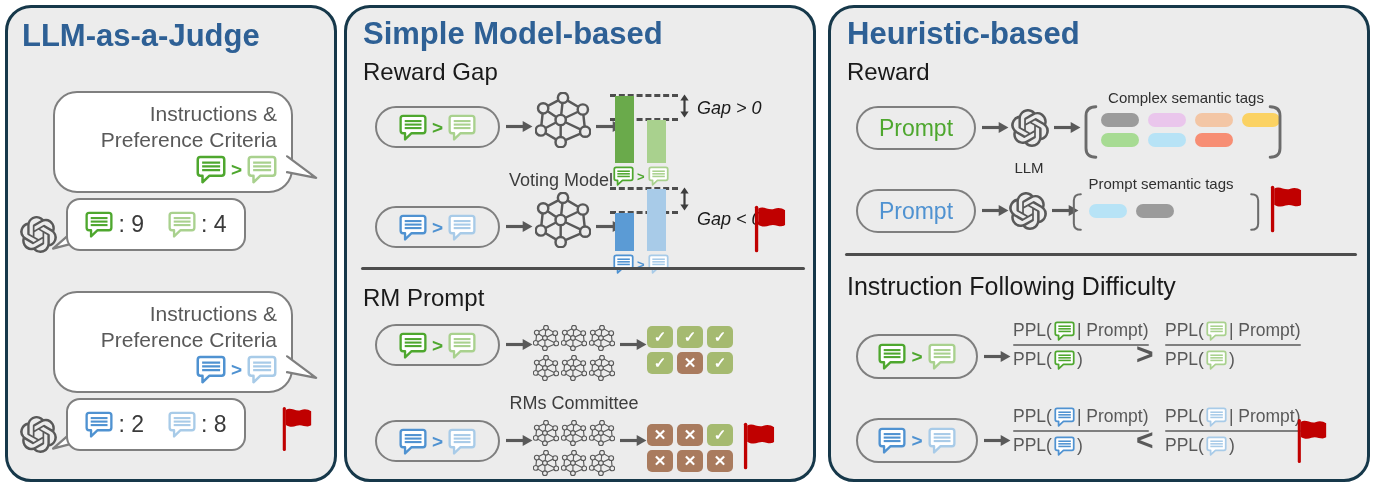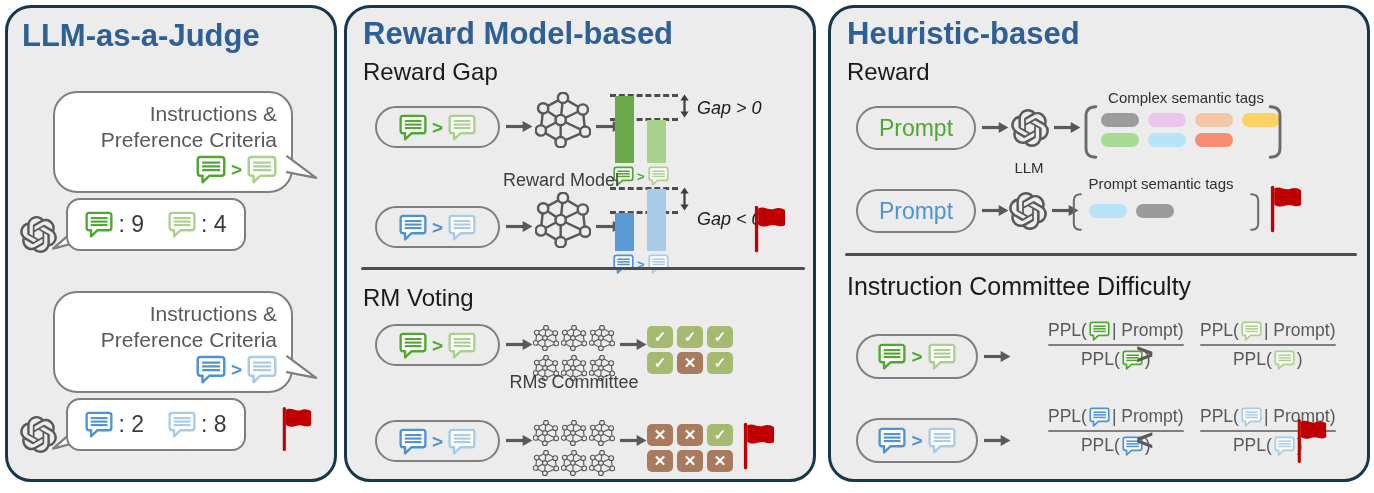--- a/index.html
+++ b/index.html
@@ -30,21 +30,21 @@
   .dash{position:absolute;height:0;border-top:3px dashed #4d4d4d;}
   .gaplbl{position:absolute;font-size:18px;color:#1a1a1a;white-space:nowrap;font-style:italic;}
   .divider{position:absolute;height:3px;background:#4d4d4d;border-radius:2px;}
   .tilegrid{position:absolute;display:flex;flex-direction:column;gap:4px;}
   .vrow{display:flex;gap:4px;}
   .tile{width:26px;height:22px;border-radius:5px;display:flex;align-items:center;justify-content:center;color:#fff;font-size:15px;font-weight:bold;}
   .tile.check{background:#a5ba70;}
   .tile.cross{background:#a97b5e;}
   .tagrow{position:absolute;display:flex;gap:9px;}
   .tag{width:38px;height:14px;border-radius:7px;display:inline-block;}
-  .frac{position:absolute;display:flex;flex-direction:column;align-items:center;color:#595959;font-size:17.5px;white-space:nowrap;margin-left:35px;}
+  .frac{position:absolute;display:flex;flex-direction:column;align-items:flex-start;color:#595959;font-size:17.5px;white-space:nowrap;}
   .frow{display:flex;align-items:center;gap:2px;}
   .fline{height:2.4px;background:#7f7f7f;align-self:stretch;margin:3px 0;border-radius:2px;}
   .fcmp{position:absolute;font-size:30px;font-weight:bold;color:#595959;line-height:1;}
   svg{display:block;}
   .inline-svg{display:inline-block;}
 </style>
 </head>
 <body>
 
 <svg width="0" height="0" style="position:absolute">
@@ -181,21 +181,21 @@
           </svg>
         <span>: 8</span>
       </div>
     </div>
     <svg class="abs c-flag" style="left:272px;top:396px" width="33" height="50" viewBox="0 0 36 52">
         <use href="#sym-flag"></use>
       </svg>
   </div>
 
   <div class="panel" id="p2">
-    <div class="abs ptitle" style="left:16px;top:8px">Reward Model-based</div>
+    <div class="abs ptitle" style="left:16px;top:8px">Simple Model-based</div>
     <div class="abs h2" style="left:16px;top:50px">Reward Gap</div>
 
     <div class="pill" style="left:28px;top:98px;width:125px;height:42px">
       <svg class="c-green" width="28" height="27">
           <use href="#sym-chat"></use>
         </svg>
       <span class="cmp c-green">&gt;</span>
       <svg class="c-lgreen" width="28" height="27">
           <use href="#sym-chat"></use>
         </svg>
@@ -220,21 +220,21 @@
     <div class="abs" style="left:266px;top:158px;display:flex;align-items:center;gap:3px">
       <svg class="c-green" width="21" height="20" viewBox="0 0 24 23">
           <use href="#sym-chat"></use>
         </svg>
       <span class="cmp-sm c-green">&gt;</span>
       <svg class="c-lgreen" width="21" height="20" viewBox="0 0 24 23">
           <use href="#sym-chat"></use>
         </svg>
     </div>
 
-    <div class="abs lbl" style="left:131px;top:162px;width:166px">Reward Model</div>
+    <div class="abs lbl" style="left:131px;top:162px;width:166px">Voting Model</div>
 
     <div class="pill" style="left:28px;top:198px;width:125px;height:42px">
       <svg class="c-blue" width="28" height="27">
           <use href="#sym-chat"></use>
         </svg>
       <span class="cmp c-blue">&gt;</span>
       <svg class="c-lblue" width="28" height="27">
           <use href="#sym-chat"></use>
         </svg>
     </div>
@@ -262,21 +262,21 @@
       <span class="cmp-sm c-blue">&gt;</span>
       <svg class="c-lblue" width="21" height="20" viewBox="0 0 24 23">
           <use href="#sym-chat"></use>
         </svg>
     </div>
     <svg class="abs c-flag" style="left:405px;top:195px" width="35" height="52" viewBox="0 0 36 52">
         <use href="#sym-flag"></use>
       </svg>
 
     <div class="divider" style="left:14px;top:259px;width:444px"></div>
-    <div class="abs h2" style="left:16px;top:276px">RM Voting</div>
+    <div class="abs h2" style="left:16px;top:276px">RM Prompt</div>
 
     <div class="pill" style="left:28px;top:316px;width:125px;height:42px">
       <svg class="c-green" width="28" height="27">
           <use href="#sym-chat"></use>
         </svg>
       <span class="cmp c-green">&gt;</span>
       <svg class="c-lgreen" width="28" height="27">
           <use href="#sym-chat"></use>
         </svg>
     </div>
@@ -310,21 +310,21 @@
           <span class="tile check">✓</span>
           <span class="tile check">✓</span>
         </div>
         <div class="vrow">
           <span class="tile check">✓</span>
           <span class="tile cross">✕</span>
           <span class="tile check">✓</span>
         </div>
       </div>
 
-    <div class="abs lbl" style="left:144px;top:364px;width:166px">RMs Committee</div>
+    <div class="abs lbl" style="left:144px;top:385px;width:166px">RMs Committee</div>
 
     <div class="pill" style="left:28px;top:412px;width:125px;height:42px">
       <svg class="c-blue" width="28" height="27">
           <use href="#sym-chat"></use>
         </svg>
       <span class="cmp c-blue">&gt;</span>
       <svg class="c-lblue" width="28" height="27">
           <use href="#sym-chat"></use>
         </svg>
     </div>
@@ -427,21 +427,21 @@
         <span class="tag" style="background: rgb(155, 155, 155);"></span>
       </div>
     <svg class="abs" style="left:418px;top:185px" width="12" height="38" viewBox="0 0 16 60">
         <use href="#sym-bracket-r"></use>
       </svg>
     <svg class="abs c-flag" style="left:437px;top:175px" width="35" height="52" viewBox="0 0 36 52">
         <use href="#sym-flag"></use>
       </svg>
 
     <div class="divider" style="left:14px;top:245px;width:512px"></div>
-    <div class="abs h2" style="left:16px;top:264px;font-size:25px">Instruction Committee Difficulty</div>
+    <div class="abs h2" style="left:16px;top:264px;font-size:25px">Instruction Following Difficulty</div>
 
     <div class="pill" style="left:25px;top:326px;width:122px;height:45px">
       <svg class="c-green" width="28" height="27">
           <use href="#sym-chat"></use>
         </svg>
       <span class="cmp c-green">&gt;</span>
       <svg class="c-lgreen" width="28" height="27">
           <use href="#sym-chat"></use>
         </svg>
     </div>

